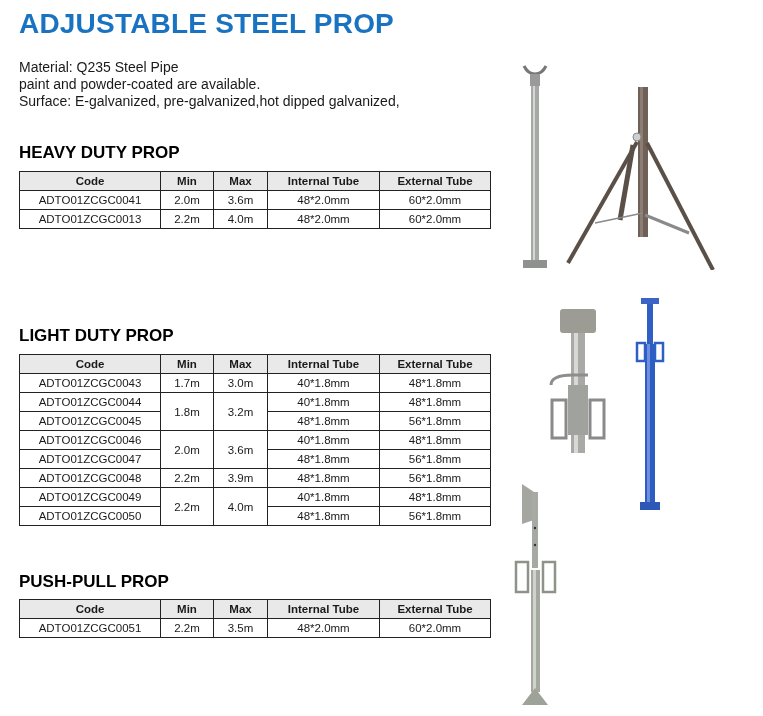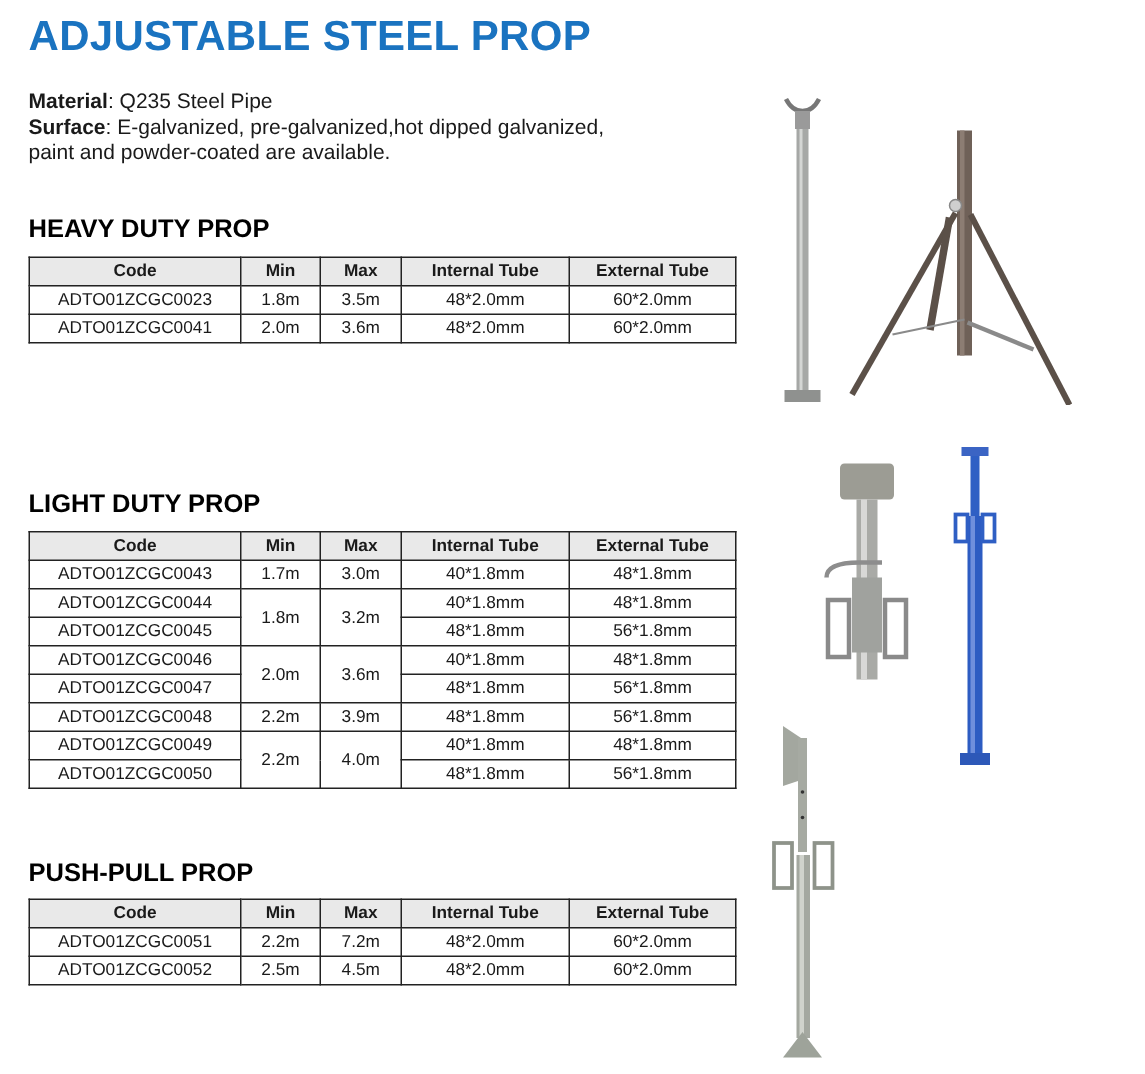--- a/index.html
+++ b/index.html
@@ -5,21 +5,21 @@
   html, body { margin: 0; padding: 0; background: #ffffff; }
   body {
     width: 763px; height: 716px; position: relative; overflow: hidden;
     font-family: "Liberation Sans", sans-serif; color: #1a1a1a;
   }
   .title {
     position: absolute; left: 19px; top: 8px;
     font-size: 28px; font-weight: bold; color: #1a73c0; letter-spacing: 0.2px; text-align: right;
   }
   .intro { position: absolute; left: 19px; top: 59px; font-size: 14px; line-height: 17px; }
-  .intro b { font-weight: bold; }
+  .intro b { font-weight: normal; }
   .section-title {
     position: absolute; left: 19px; font-size: 17px; font-weight: bold; color: #000000;
   }
   table.spec {
     position: absolute; left: 19px; width: 471px;
     border-collapse: collapse; font-size: 11.5px; table-layout: fixed;
   }
   table.spec th, table.spec td {
     border: 1px solid #222; text-align: center; padding: 0; height: 18px; line-height: 18px;
   }
@@ -31,52 +31,52 @@
   col.c-ext { width: 111px; }
   .img { position: absolute; }
 </style>
 </head>
 <body>
 
 <div class="title">ADJUSTABLE STEEL PROP</div>
 
 <div class="intro">
   <div><b>Material</b><span>: Q235 Steel Pipe</span></div>
+  <div>paint and powder-coated are available.</div>
   <div><b>Surface</b><span>: E-galvanized,  pre-galvanized,hot dipped galvanized,</span></div>
-  <div>paint and powder-coated are available.</div>
 </div>
 
 <div class="section-title" style="top:143px">HEAVY DUTY PROP</div>
 <table class="spec" style="top:171px">
   <colgroup>
       <col class="c-code">
       <col class="c-min">
       <col class="c-max">
       <col class="c-int">
       <col class="c-ext">
     </colgroup>
   <tbody>
       <tr>
     <th>Code</th>
     <th>Min</th>
     <th>Max</th>
     <th>Internal Tube</th>
     <th>External Tube</th>
   </tr>
   <tr>
-        <td>ADTO01ZCGC0023</td>
-        <td>1.8m</td>
-        <td>3.5m</td>
-        <td>48*2.0mm</td>
-        <td>60*2.0mm</td>
-      </tr>
-  <tr>
         <td>ADTO01ZCGC0041</td>
         <td>2.0m</td>
         <td>3.6m</td>
+        <td>48*2.0mm</td>
+        <td>60*2.0mm</td>
+      </tr>
+  <tr>
+        <td>ADTO01ZCGC0013</td>
+        <td>2.2m</td>
+        <td>4.0m</td>
         <td>48*2.0mm</td>
         <td>60*2.0mm</td>
       </tr>
 </tbody>
   </table>
 
 <div class="section-title" style="top:326px">LIGHT DUTY PROP</div>
 <table class="spec" style="top:354px">
   <colgroup>
       <col class="c-code">
@@ -159,28 +159,21 @@
       <tr>
     <th>Code</th>
     <th>Min</th>
     <th>Max</th>
     <th>Internal Tube</th>
     <th>External Tube</th>
   </tr>
   <tr>
         <td>ADTO01ZCGC0051</td>
         <td>2.2m</td>
-        <td>7.2m</td>
-        <td>48*2.0mm</td>
-        <td>60*2.0mm</td>
-      </tr>
-  <tr>
-        <td>ADTO01ZCGC0052</td>
-        <td>2.5m</td>
-        <td>4.5m</td>
+        <td>3.5m</td>
         <td>48*2.0mm</td>
         <td>60*2.0mm</td>
       </tr>
 </tbody>
   </table>
 
 <svg class="img" style="left:520px;top:62px" width="30" height="210">
   <path d="M4 4 Q8 12 15 12 Q22 12 26 4" stroke="#777" stroke-width="3" fill="none"></path>
   <rect x="10" y="12" width="10" height="12" fill="#9a9a9a"></rect>
   <rect x="11" y="24" width="8" height="176" fill="#a6a8a6"></rect>

